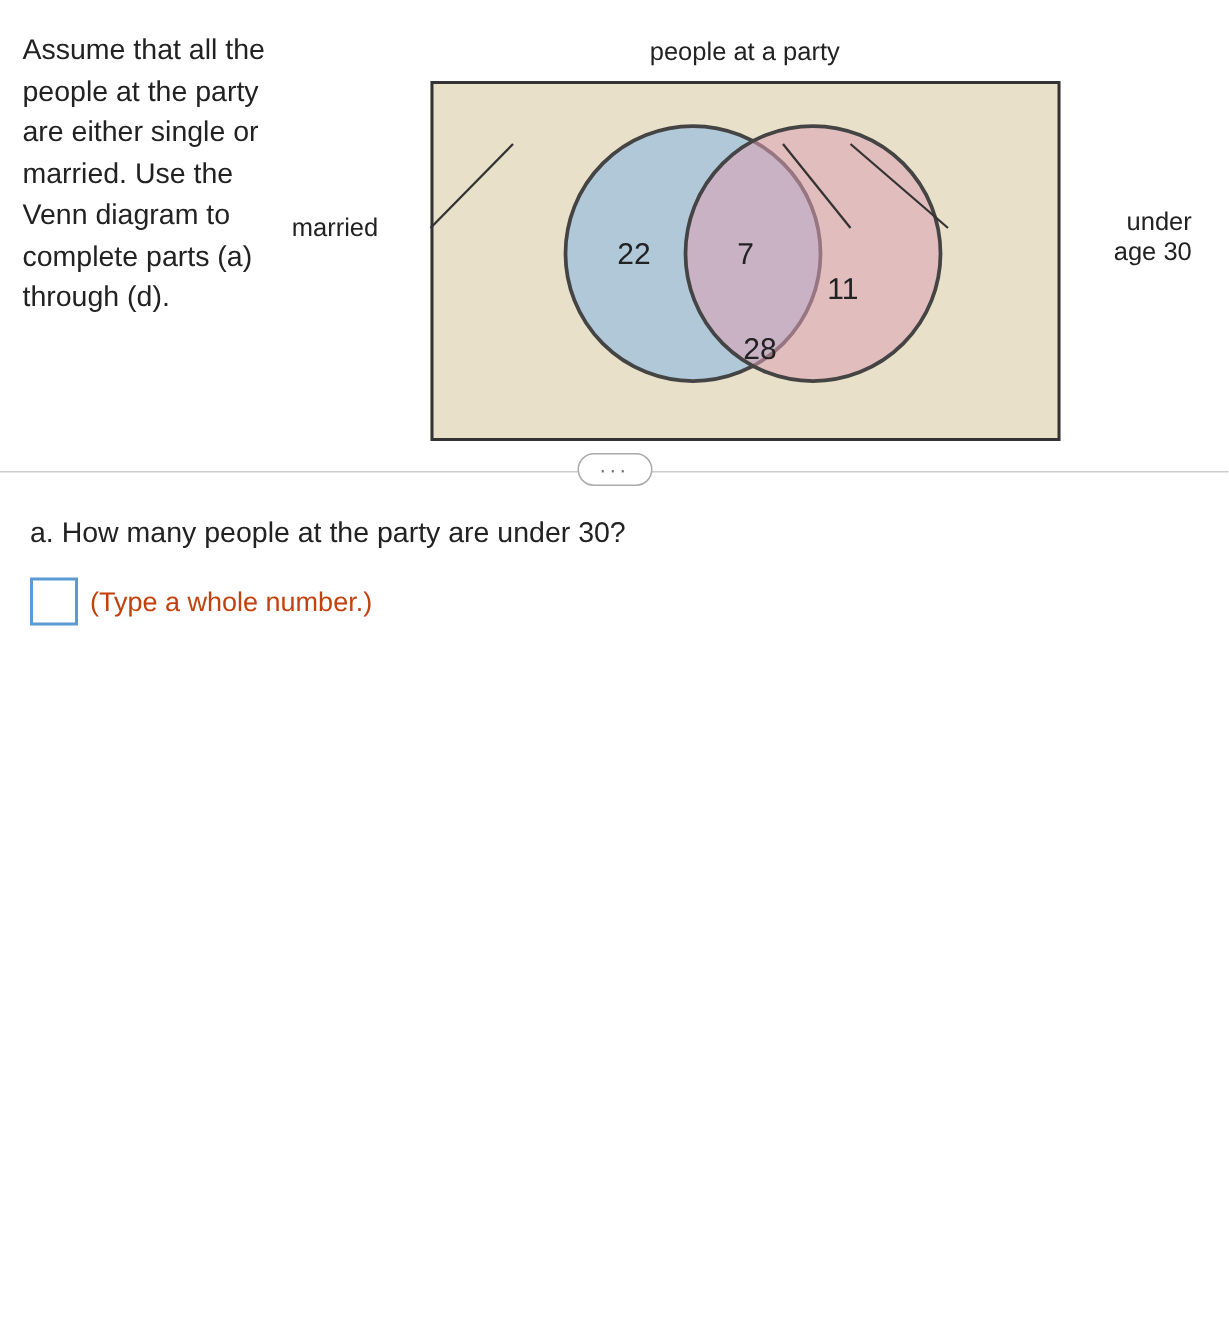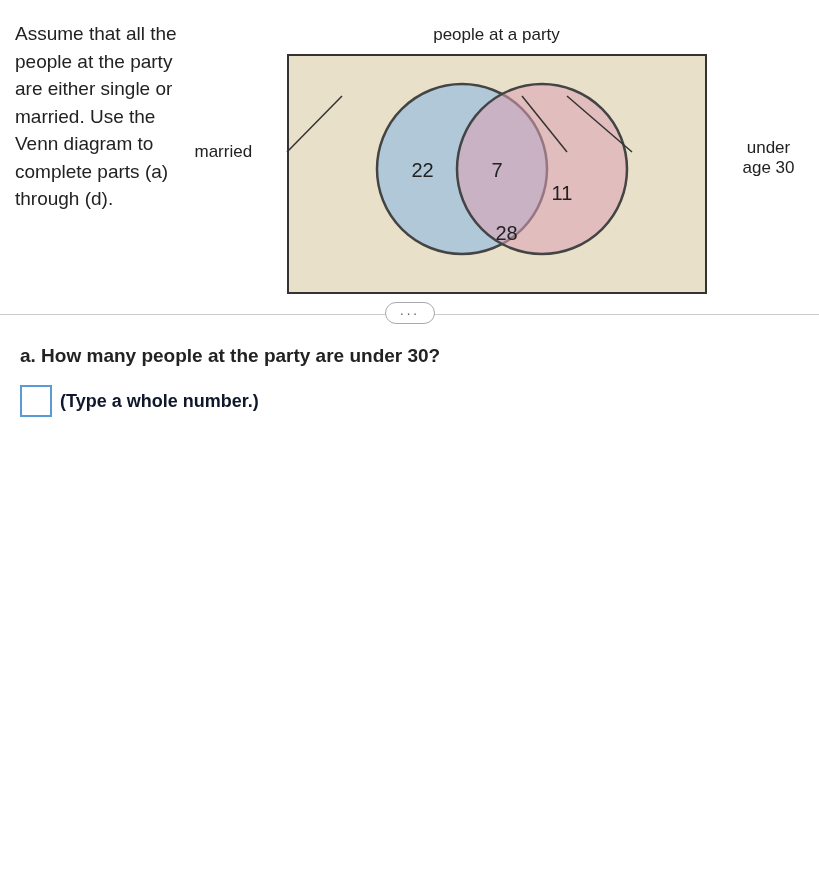--- a/index.html
+++ b/index.html
@@ -83,21 +83,20 @@
       border-radius: 20px;
       padding: 2px 14px;
       font-size: 14px;
       color: #666;
       letter-spacing: 2px;
       cursor: pointer;
     }
 
     .questions-section {
       padding: 30px 20px 20px 20px;
-      font-weight: bold;
     }
 
     .question-a {
       font-size: 19px;
       color: #222;
       margin-bottom: 18px;
     }
 
     .answer-row {
       display: flex;
@@ -108,21 +107,21 @@
     .answer-box {
       width: 32px;
       height: 32px;
       border: 2px solid #5b9bd5;
       background: #fff;
       flex-shrink: 0;
     }
 
     .answer-hint {
       font-size: 18px;
-      color: #0f172a;
+      color: #c2410c;
       cursor: pointer;
     }
   </style>
 </head>
 <body>
 
 <div class="main-content">
   <div class="text-block">
     <span>Assume that all the people at the party are either single or married. Use the Venn diagram to complete parts (a) through (d).</span>
   </div>
@@ -150,21 +149,21 @@
 
         <line x1="95" y1="98" x2="150" y2="42" stroke="#333" stroke-width="1.5"></line>
       </svg>
       <div style="position:absolute; left:-92px; top:88px; font-size:17px; color:#222; white-space:nowrap;">married</div>
 
       <svg style="position:absolute;top:0;left:280px;width:130px;height:240px;overflow:visible;">
         <line x1="0" y1="98" x2="65" y2="42" stroke="#333" stroke-width="1.5" transform="scale(-1,1) translate(-65,0)"></line>
 
         <line x1="0" y1="98" x2="-45" y2="42" stroke="#333" stroke-width="1.5"></line>
       </svg>
-      <div style="position:absolute; right:-88px; top:84px; font-size:17px; color:#222; white-space:nowrap; text-align:center;">under<br>age 30</div>
+      <div style="position:absolute; right:-88px; top:84px; font-size:17px; color:#222; white-space:nowrap; text-align:right;">under<br>age 30</div>
     </div>
   </div>
 </div>
 
 <div class="divider-section">
   <hr class="divider-line">
   <button class="dots-center">···</button>
 </div>
 
 <div class="questions-section">

